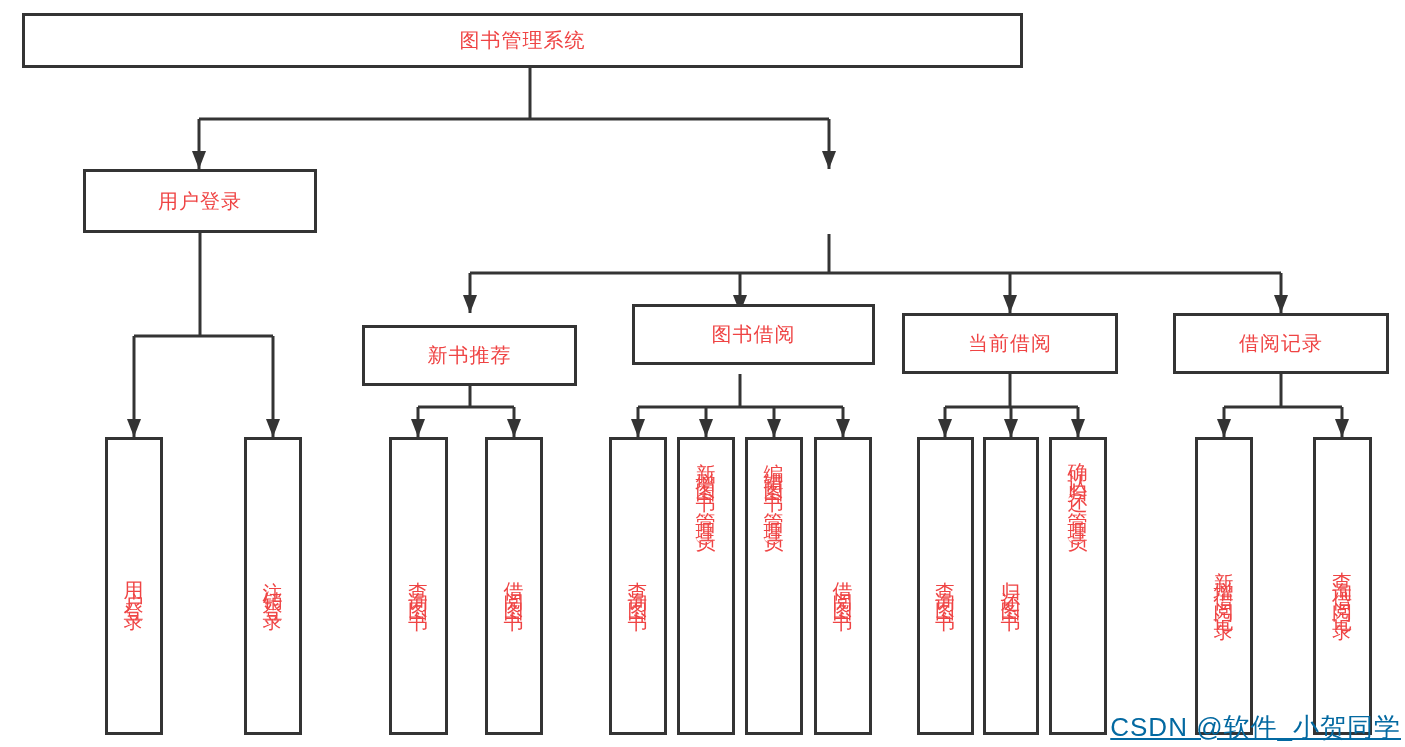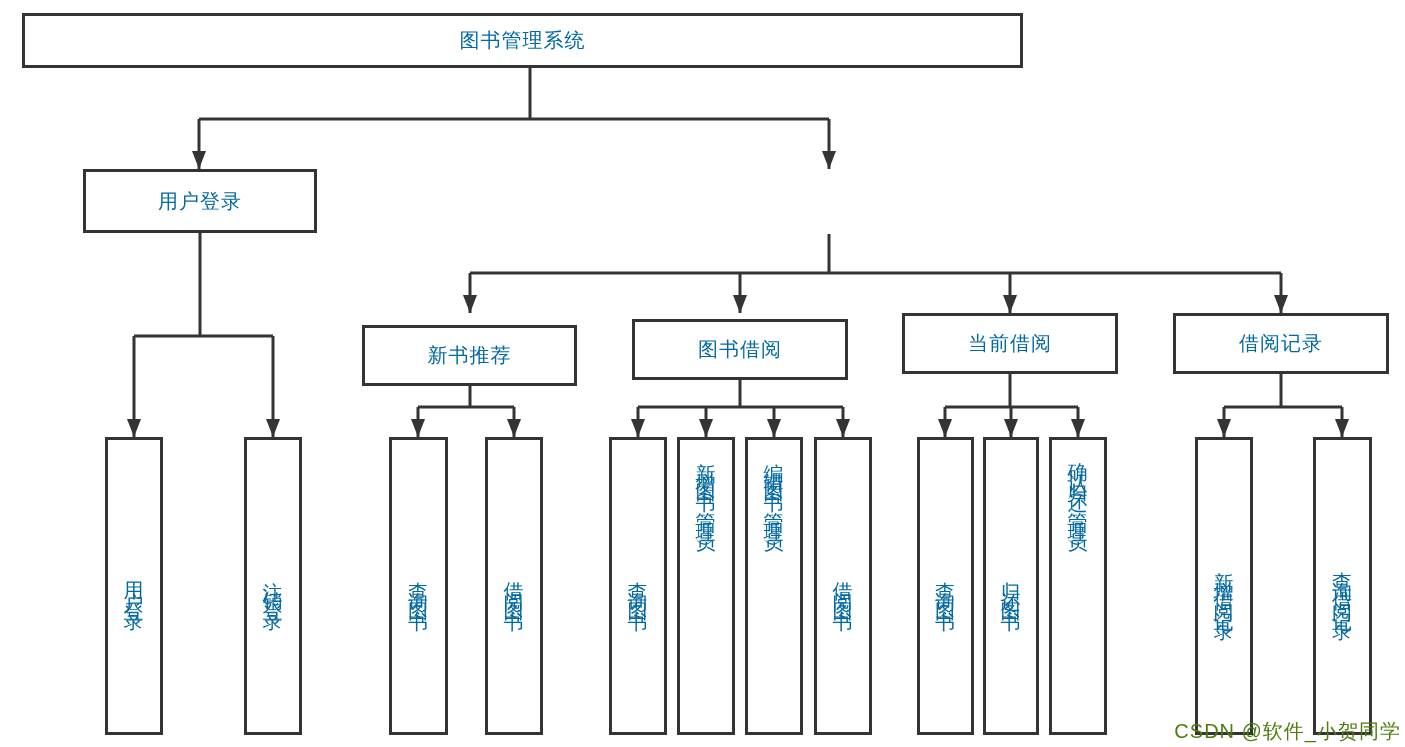--- a/index.html
+++ b/index.html
@@ -20,21 +20,21 @@
     left: 0; top: 0;
     width: 1405px; height: 747px;
   }
   .node {
     position: absolute;
     border: 3px solid #343434;
     background: #ffffff;
     display: flex;
     align-items: center;
     justify-content: center;
-    color: #0369a1;
+    color: #ef4444;
   }
   .node .label {
     font-size: 20px;
     letter-spacing: 1px;
     white-space: nowrap;
   }
   .node.v .label {
     writing-mode: vertical-rl;
     text-orientation: mixed;
     letter-spacing: 10px;
@@ -44,24 +44,25 @@
   .node.vtop {
     align-items: flex-start;
   }
   .node.vtop .label {
     padding-top: 7px;
   }
   .watermark {
     position: absolute;
     right: 4px;
     bottom: 2px;
-    font-size: 20px;
-    color: #4d7c0f;
+    font-size: 26px;
+    color: #0369a1;
     letter-spacing: 1px;
     white-space: nowrap;
+    text-decoration: underline;
   }
 </style>
 </head>
 <body>
 
 <div class="canvas">
 
   <svg class="connectors" viewBox="0 0 1405 747" xmlns="http://www.w3.org/2000/svg">
     <defs>
       <marker id="arrow" markerUnits="userSpaceOnUse" markerWidth="20" markerHeight="16" refX="18" refY="8" orient="auto">
@@ -116,21 +117,21 @@
     <span class="label">图书管理系统</span>
   </div>
 
   <div class="node" style="left:83px;top:169px;width:234px;height:64px">
     <span class="label">用户登录</span>
   </div>
 
   <div class="node" style="left:362px;top:325px;width:215px;height:61px">
     <span class="label">新书推荐</span>
   </div>
-  <div class="node" style="left:632px;top:319px;width:216px;height:61px">
+  <div class="node" style="left:632px;top:304px;width:243px;height:61px">
     <span class="label">图书借阅</span>
   </div>
   <div class="node" style="left:902px;top:313px;width:216px;height:61px">
     <span class="label">当前借阅</span>
   </div>
   <div class="node" style="left:1173px;top:313px;width:216px;height:61px">
     <span class="label">借阅记录</span>
   </div>
 
   <div class="node v" style="left:105px;top:437px;width:58px;height:298px">

